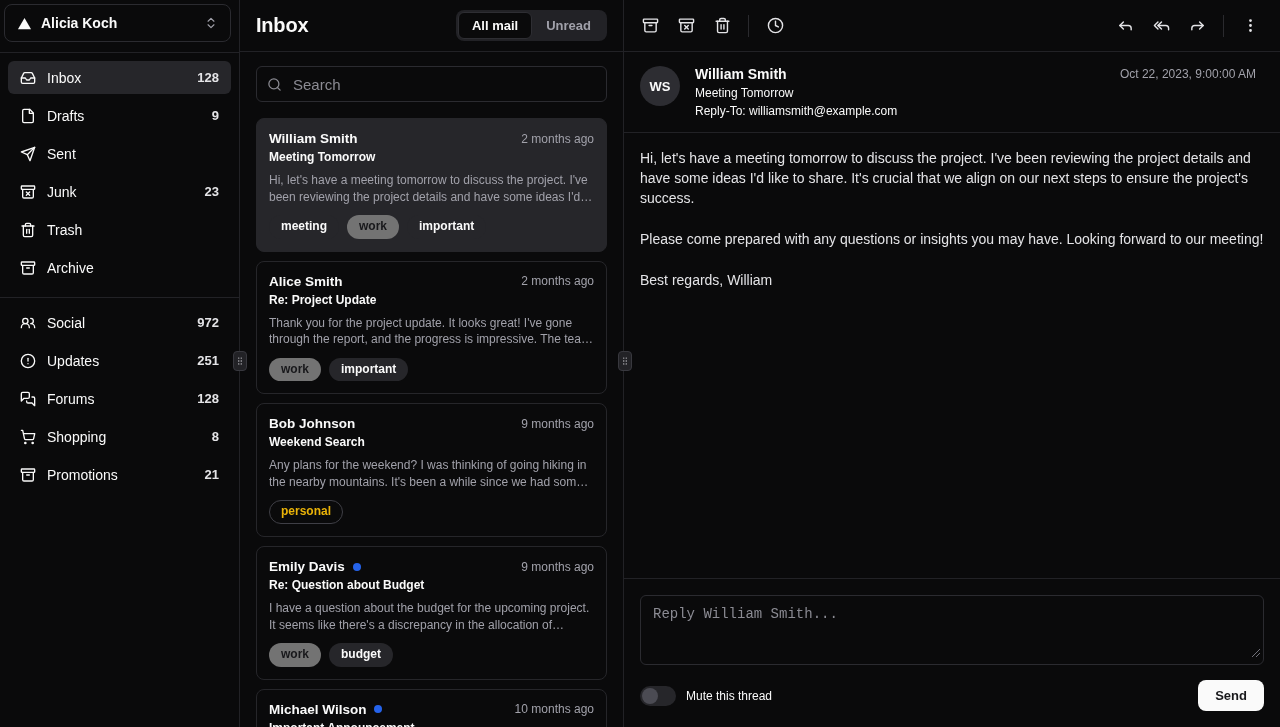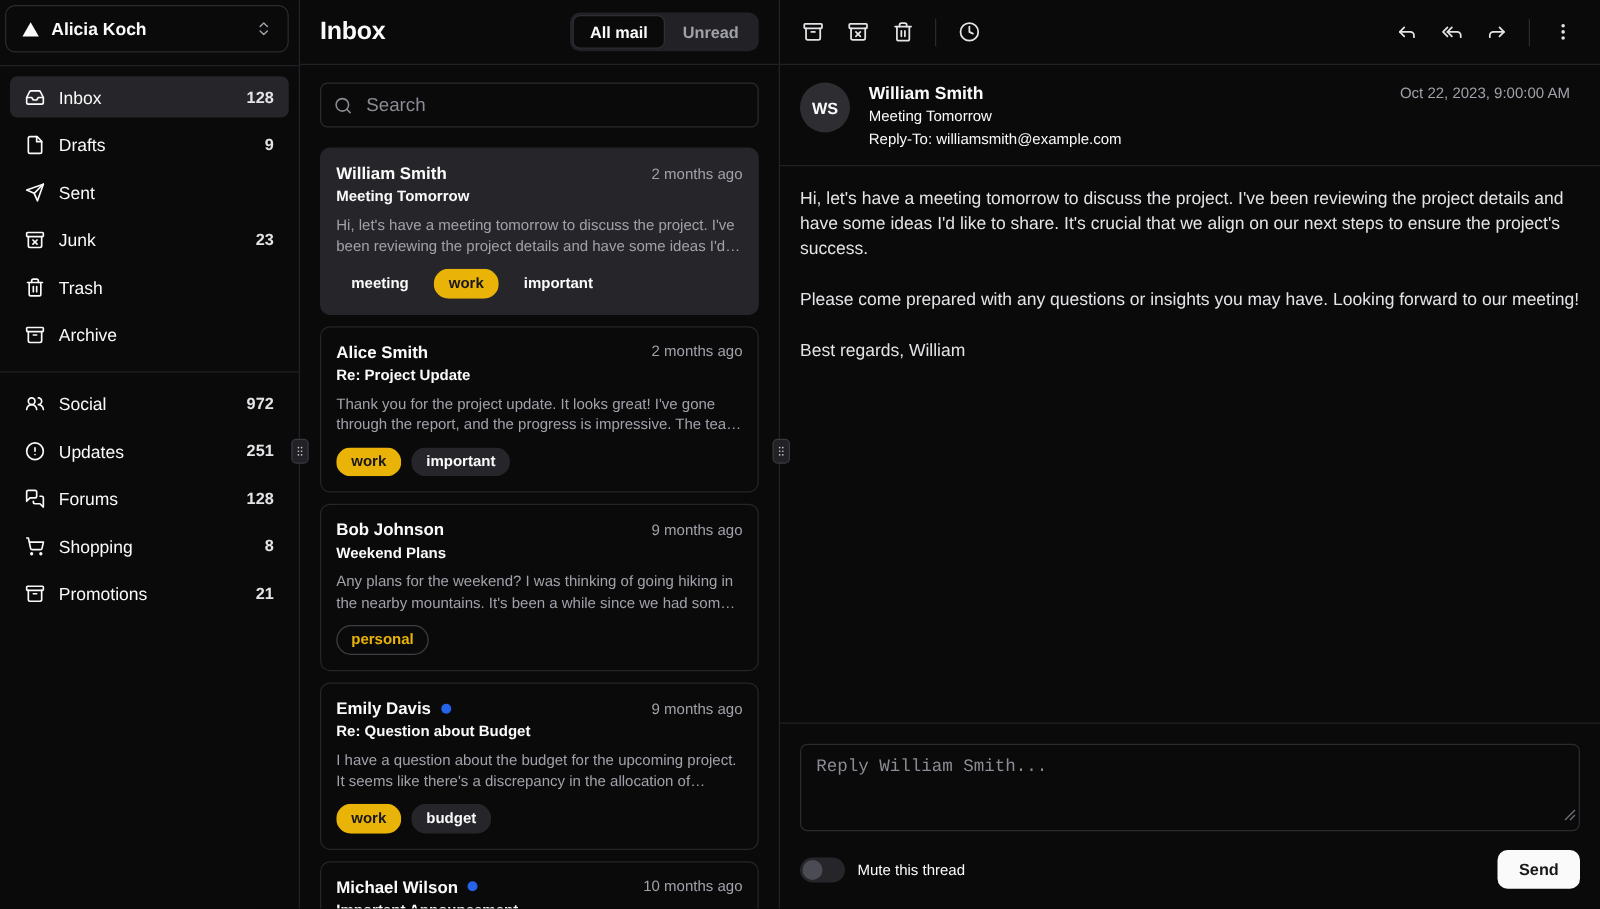--- a/index.html
+++ b/index.html
@@ -46,21 +46,21 @@
   .email-card.selected { background:#26262a; }
   .ec-row1 { display:flex; align-items:center; }
   .ec-name { font-size:13.5px; font-weight:700; }
   .ec-dot { width:8px; height:8px; border-radius:50%; margin-left:8px; }
   .ec-time { margin-left:auto; font-size:12px; color:#a1a1aa; }
   .ec-subject { font-size:12px; font-weight:600; margin-top:4px; }
   .ec-preview { font-size:12px; color:#a1a1aa; line-height:1.38; margin-top:8px;
     display:-webkit-box; -webkit-line-clamp:2; -webkit-box-orient:vertical; overflow:hidden; max-height:2.8em; }
   .ec-tags { display:flex; gap:8px; margin-top:10px; }
   .badge { font-size:12px; font-weight:600; padding:3px 11px; border-radius:9999px; border:1px solid transparent; line-height:1.3; }
-  .badge.default { background:#eab308; color:#18181b; }
+  .badge.default { background:#737373; color:#18181b; }
   .badge.secondary { background:#26262a; color:#fafafa; }
   .badge.outline { border-color:#3f3f46; color:#eab308; }
 
   
   .detailpane { flex:1; display:flex; flex-direction:column; overflow:hidden; }
   .toolbar { height:52px; flex-shrink:0; display:flex; align-items:center; padding:0 12px 0 8px; border-bottom:1px solid #222226; }
   .toolbar-left, .toolbar-right { display:flex; align-items:center; }
   .toolbar-right { margin-left:auto; }
   .icon-btn { width:36px; height:36px; border-radius:6px; display:flex; align-items:center; justify-content:center; color:#e4e4e7; background:transparent; border:none; cursor:pointer; }
   .icon-btn svg { width:17px; height:17px; }
@@ -289,21 +289,21 @@
             <span class="badge default">work</span>
             <span class="badge secondary">important</span>
           </div>
   </div>
         <div class="email-card">
     <div class="ec-row1">
       <span class="ec-name">Bob Johnson</span>
 
       <span class="ec-time">9 months ago</span>
     </div>
-    <div class="ec-subject">Weekend Plans</div>
+    <div class="ec-subject">Weekend Search</div>
     <div class="ec-preview">Any plans for the weekend? I was thinking of going hiking in the nearby mountains. It's been a while since we had some outdoor fun.</div>
     <div class="ec-tags">
             <span class="badge outline">personal</span>
           </div>
   </div>
         <div class="email-card">
     <div class="ec-row1">
       <span class="ec-name">Emily Davis</span>
       <span class="ec-dot" style="background: rgb(37, 99, 235);"></span>
       <span class="ec-time">9 months ago</span>

